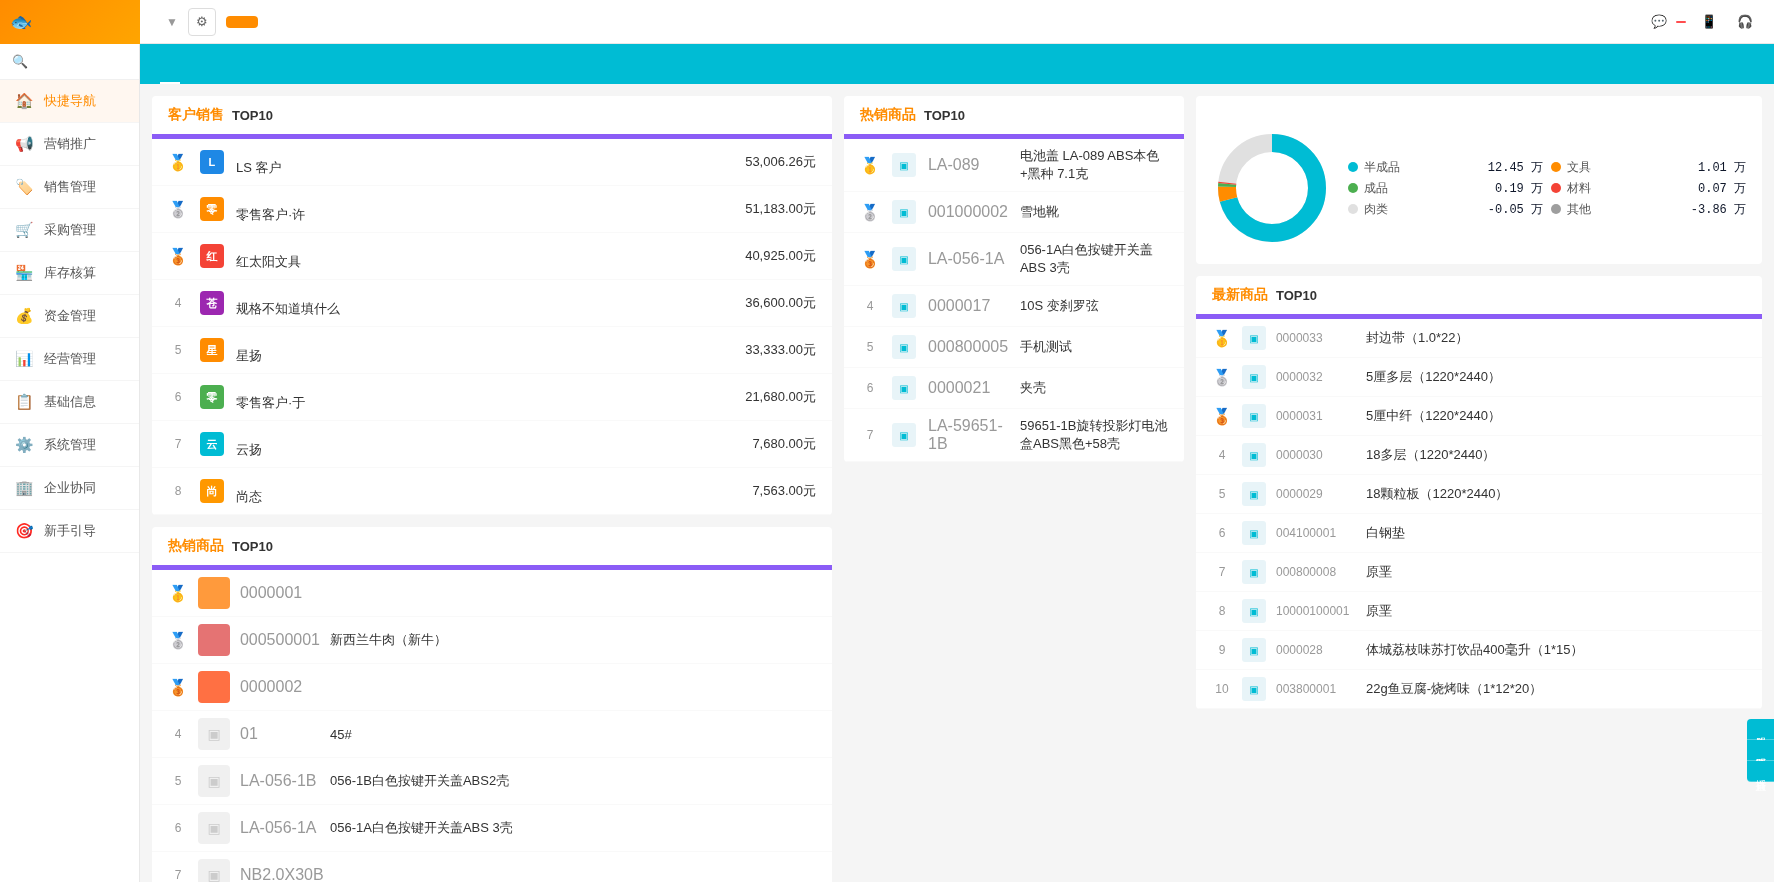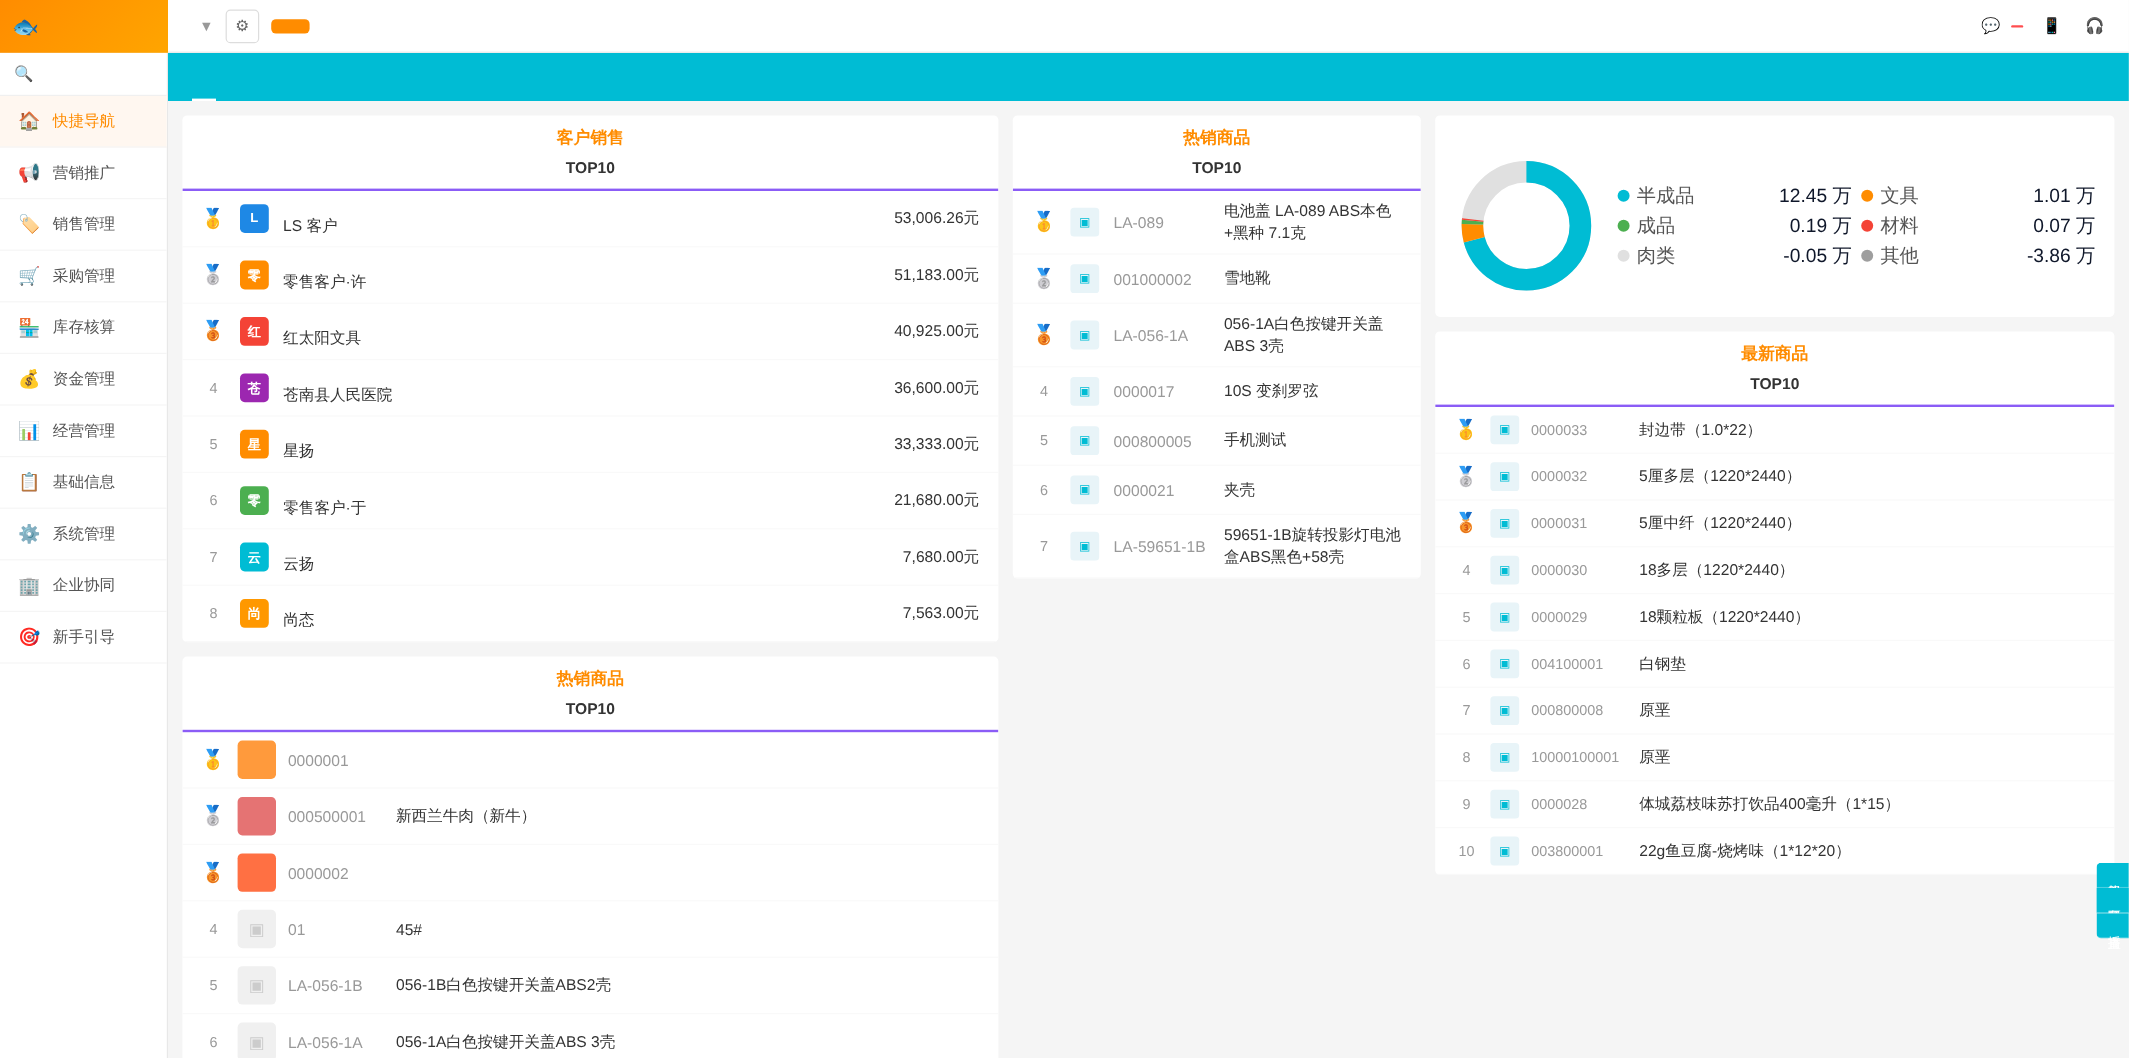--- a/index.html
+++ b/index.html
@@ -60,21 +60,21 @@
       color: #fff; font-size: 14px; padding: 0 10px; height: 40px;
       display: flex; align-items: center; border-bottom: 2px solid #fff;
     }
     .content-area { display: flex; gap: 0; padding: 12px; gap: 12px; }
 
     
     .left-panel { flex: 0 0 680px; display: flex; flex-direction: column; gap: 12px; }
 
     
     .panel { background: #fff; border-radius: 4px; overflow: hidden; }
-    .panel-header { padding: 10px 16px; font-size: 14px; font-weight: bold; color: #333; border-bottom: 2px solid #8b5cf6; display: flex; align-items: center; gap: 8px; flex-direction: column; }
+    .panel-header { padding: 10px 16px; font-size: 14px; font-weight: bold; color: #333; border-bottom: 5px solid #8b5cf6; display: flex; align-items: center; gap: 8px; }
 
     .rank-list { }
     .rank-item {
       display: flex; align-items: center; padding: 8px 16px; gap: 12px;
       border-bottom: 1px solid #f9f9f9;
     }
     .rank-num { width: 20px; font-size: 12px; color: #999; text-align: center; }
     .rank-avatar {
       width: 24px; height: 24px; border-radius: 4px; display: flex; align-items: center;
       justify-content: center; color: #fff; font-size: 11px; font-weight: bold; flex-shrink: 0;
@@ -93,32 +93,32 @@
     .hot-products { background: #fff; border-radius: 4px; }
     .product-item {
       display: flex; align-items: center; padding: 7px 16px; gap: 10px;
       border-bottom: 1px solid #f9f9f9;
     }
     .product-thumb {
       width: 32px; height: 32px; border-radius: 4px; background: #f0f0f0;
       display: flex; align-items: center; justify-content: center; flex-shrink: 0;
       overflow: hidden;
     }
-    .product-code { font-size: 13px; color: #999; width: 80px; flex-shrink: 0; }
+    .product-code { font-size: 16px; color: #999; width: 80px; flex-shrink: 0; }
     .product-name { font-size: 13px; color: #333; flex: 1; }
 
     
     .inventory-panel { background: #fff; border-radius: 4px; padding: 16px; }
     .inventory-title { font-size: 16px; color: #333; text-align: center; margin-bottom: 8px; }
     .inventory-amount { font-size: 28px; font-weight: bold; color: #333; text-align: center; margin-bottom: 16px; }
     .inventory-amount span { font-size: 16px; font-weight: normal; }
     .inventory-chart { display: flex; gap: 16px; align-items: center; }
     .donut-container { position: relative; width: 120px; height: 120px; flex-shrink: 0; }
     .donut-label { position: absolute; bottom: -4px; left: 50%; transform: translateX(-50%); font-size: 11px; color: #999; white-space: nowrap; }
-    .legend { flex: 1; display: grid; grid-template-columns: 1fr 1fr; gap: 4px 8px; font-size: 16px; }
+    .legend { flex: 1; display: grid; grid-template-columns: 1fr 1fr; gap: 4px 8px; font-size: 12px; font-family: Liberation Mono, monospace; }
     .legend-item { display: flex; align-items: center; gap: 6px; justify-content: space-between; }
     .legend-dot { width: 10px; height: 10px; border-radius: 50%; flex-shrink: 0; }
     .legend-label { flex: 1; color: #555; }
     .legend-val { color: #0f172a; font-weight: 500; white-space: nowrap; }
 
     
     .newest-panel { background: #fff; border-radius: 4px; }
     .newest-item {
       display: flex; align-items: center; padding: 7px 16px; gap: 10px;
       border-bottom: 1px solid #f9f9f9;
@@ -265,21 +265,21 @@
   </div>
             <div class="rank-item">
     <span class="medal-icon">🥉</span>
     <div class="rank-avatar" style="background:#f44336">红</div>
     <span class="rank-name">红太阳文具</span>
     <span class="rank-amount">40,925.00元</span>
   </div>
             <div class="rank-item">
     <span class="rank-num">4</span>
     <div class="rank-avatar" style="background:#9c27b0">苍</div>
-    <span class="rank-name">苍南县人民医院</span>
+    <span class="rank-name">规格不知道填什么</span>
     <span class="rank-amount">36,600.00元</span>
   </div>
             <div class="rank-item">
     <span class="rank-num">5</span>
     <div class="rank-avatar" style="background:#ff8c00">星</div>
     <span class="rank-name">星扬</span>
     <span class="rank-amount">33,333.00元</span>
   </div>
             <div class="rank-item">
     <span class="rank-num">6</span>

